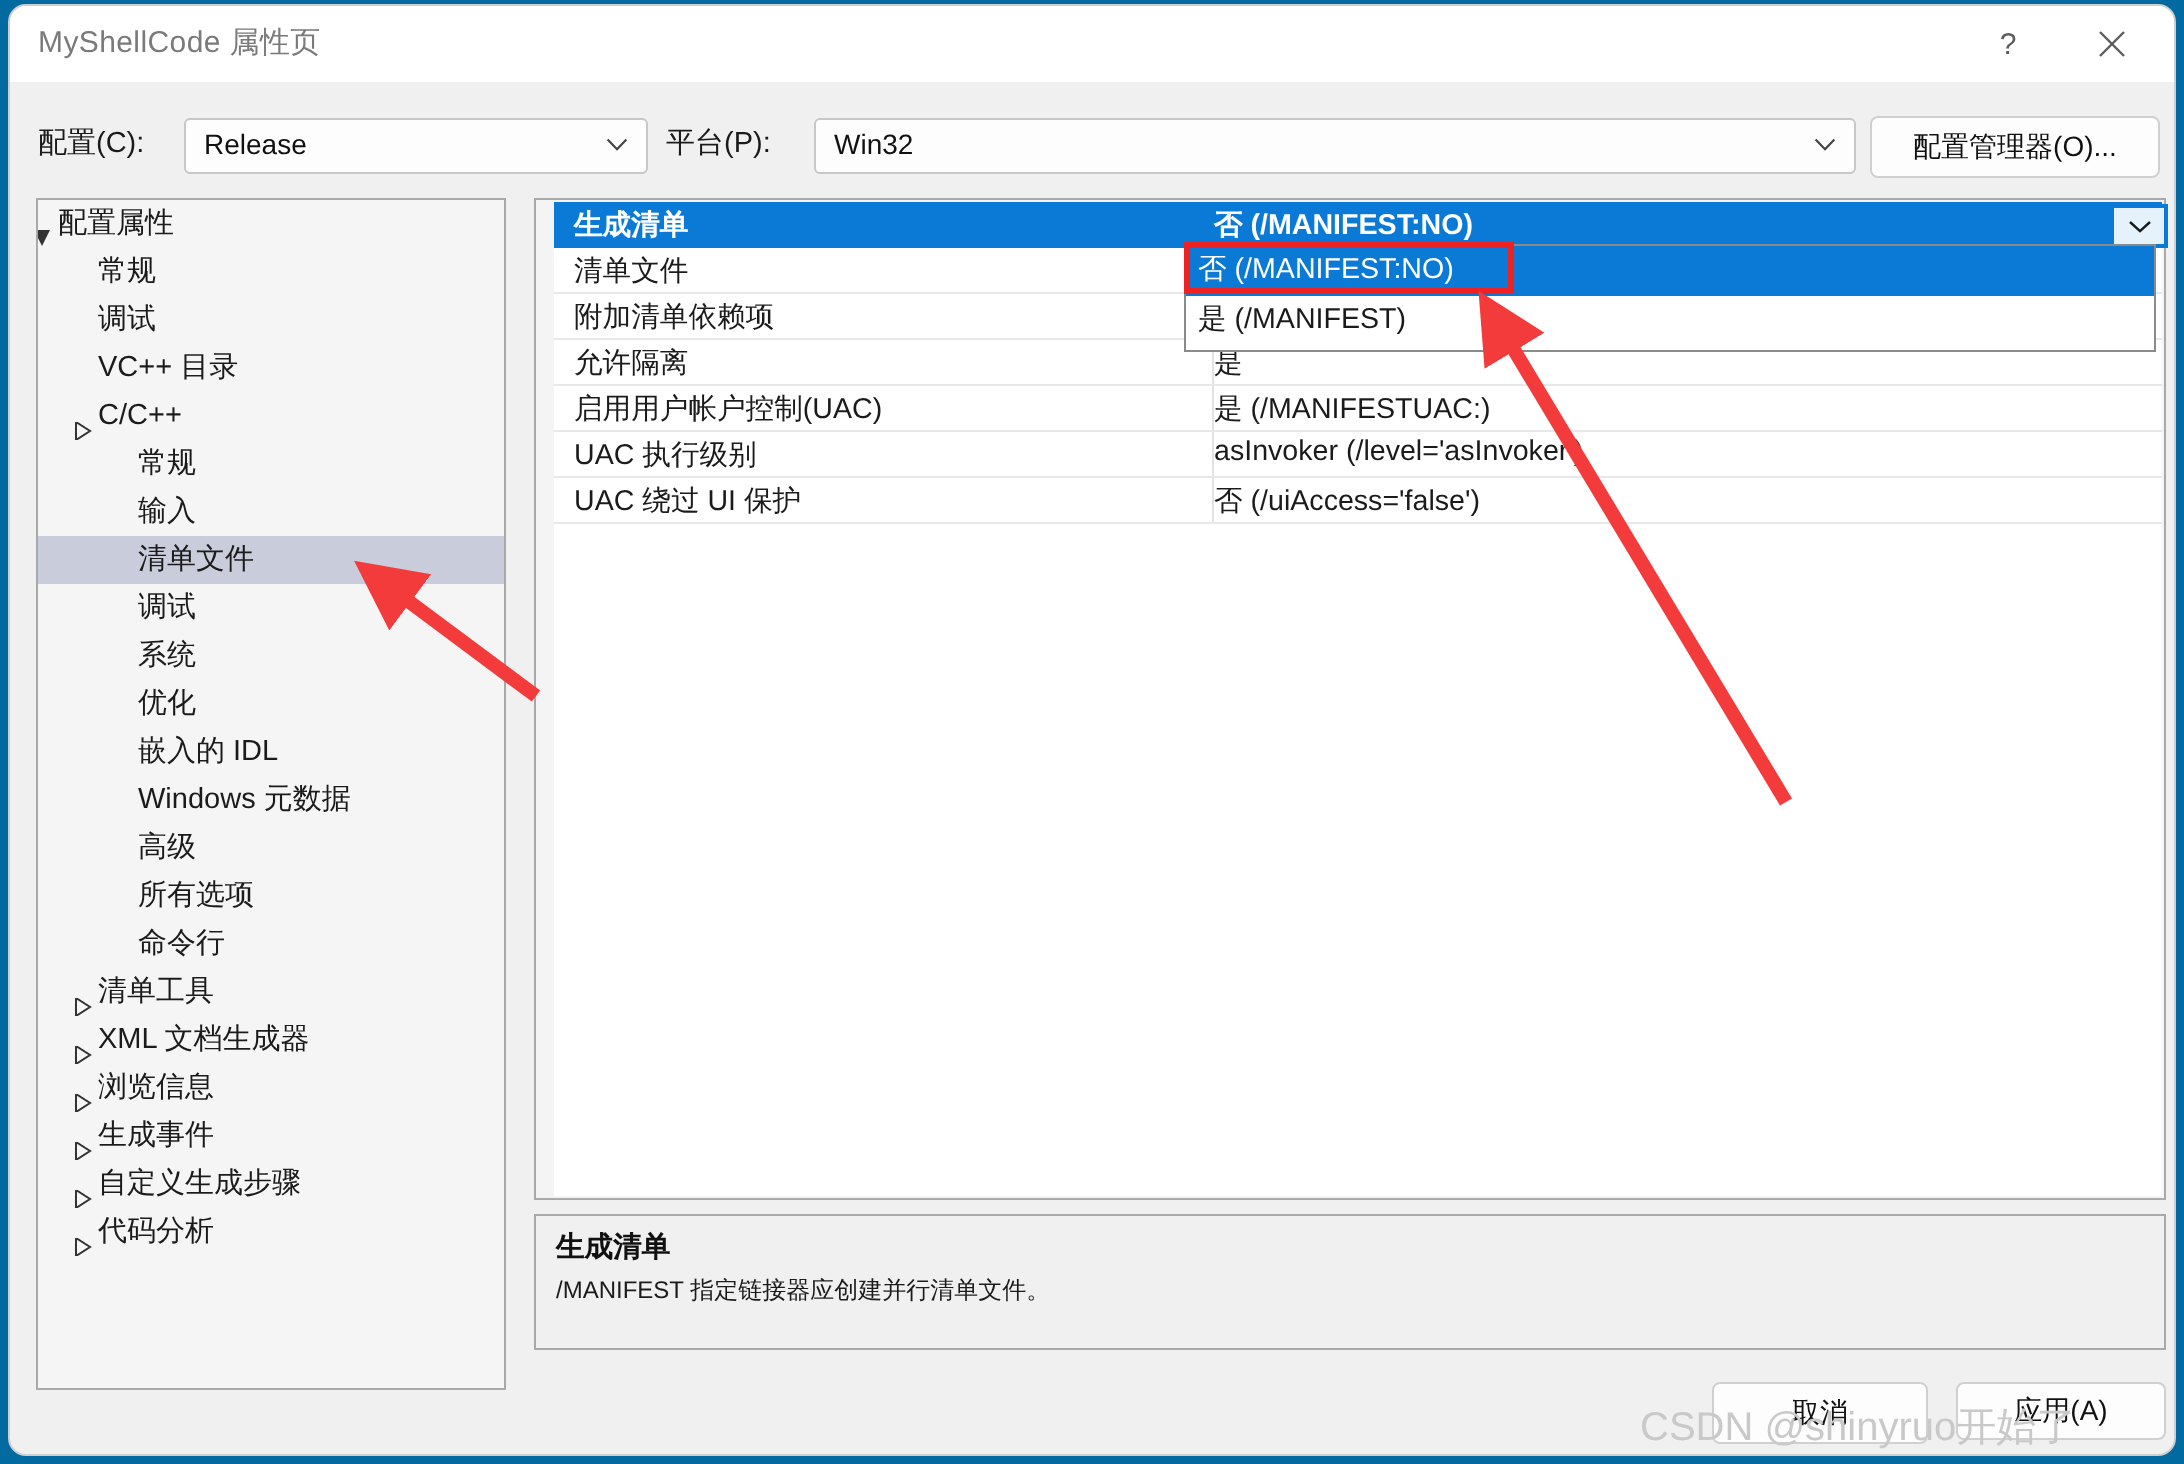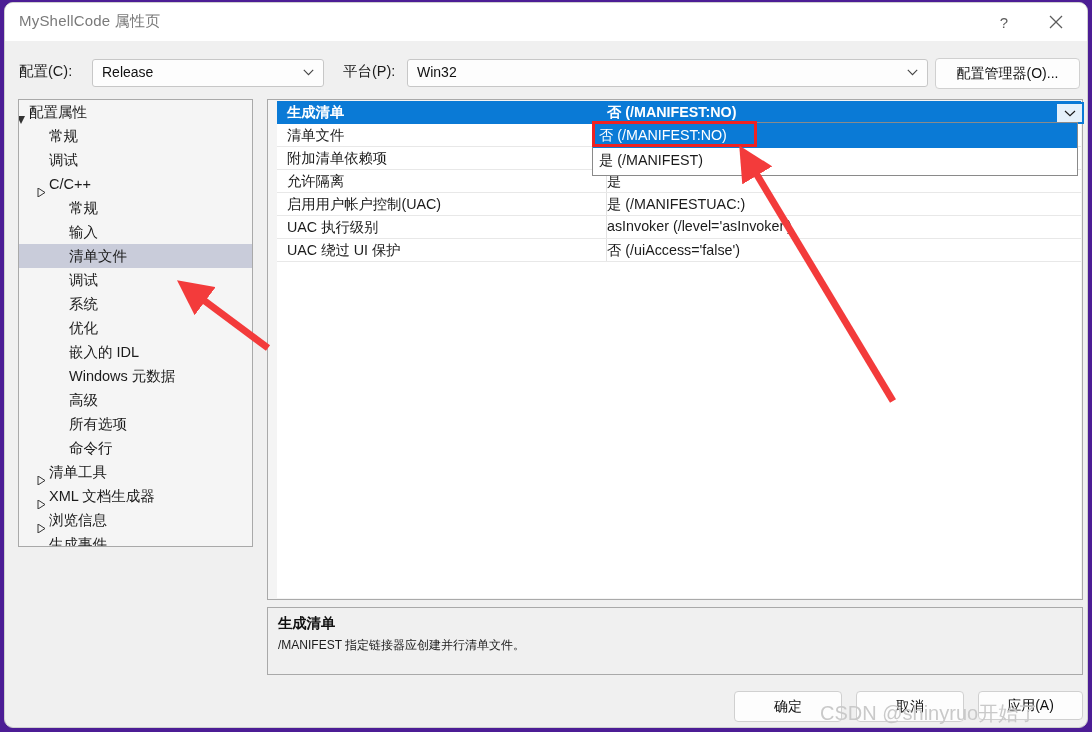--- a/index.html
+++ b/index.html
@@ -9,21 +9,21 @@
     height: 732px;
     background: #ffffff;
     font-family: "Liberation Sans", "DejaVu Sans", sans-serif;
     overflow: hidden;
   }
 
   #root {
     position: relative;
     width: 1092px;
     height: 732px;
-    background: #4c1d95;
+    background: #0369a1;
   }
 
   
   .dialog {
     position: absolute;
     left: 4px;
     top: 2px;
     width: 1084px;
     height: 726px;
     background: #f0f0f0;
@@ -77,21 +77,21 @@
     height: 62px;
   }
 
   .lbl {
     position: absolute;
     font-size: 14.5px;
     color: #1b1b1b;
     white-space: nowrap;
   }
   .lbl-cfg { left: 14px; top: 21px; }
-  .lbl-plat { left: 338px; top: 21px; }
+  .lbl-plat { left: 328px; top: 21px; }
 
   .combo {
     position: absolute;
     height: 28px;
     background: #fdfdfd;
     border: 1px solid #c7c7c7;
     border-radius: 3px;
     box-sizing: border-box;
   }
   .combo .val {
@@ -133,21 +133,21 @@
     width: 145px;
     height: 31px;
   }
 
   
   .tree {
     position: absolute;
     left: 13px;
     top: 96px;
     width: 235px;
-    height: 448px;
+    height: 596px;
     background: #f5f5f5;
     border: 1px solid #a9a9a9;
     box-sizing: border-box;
     overflow: hidden;
     text-align: right;
   }
   .tnode {
     position: relative;
     height: 24px;
     line-height: 24px;
@@ -378,20 +378,23 @@
             </svg></span>
           <span class="tlabel" style="left: 10px;">配置属性</span>
         </div>
         <div class="tnode" style="top: 0px;">
           <span class="tlabel" style="left: 30px;">常规</span>
         </div>
         <div class="tnode" style="top: 0px;">
           <span class="tlabel" style="left: 30px;">调试</span>
         </div>
         <div class="tnode" style="top: 0px;">
+          <span class="tlabel" style="left: 30px;">VC++ 目录</span>
+        </div>
+        <div class="tnode" style="top: 0px;">
           <span class="exp" style="left: 18px;"><svg width="9" height="9" viewBox="0 0 9 9">
               <polygon points="1,0 8,4.5 1,9" fill="none" stroke="#333" stroke-width="1"></polygon>
             </svg></span>
           <span class="tlabel" style="left: 30px;">C/C++</span>
         </div>
         <div class="tnode" style="top: 0px;">
           <span class="tlabel" style="left: 50px;">常规</span>
         </div>
         <div class="tnode" style="top: 0px;">
           <span class="tlabel" style="left: 50px;">输入</span>
@@ -503,21 +506,20 @@
             <span class="pval">否 (/uiAccess='false')</span>
           </div>
         </div>
     </div>
 
     <div class="desc">
       <div class="desc-title">生成清单</div>
       <div class="desc-body">/MANIFEST 指定链接器应创建并行清单文件。</div>
     </div>
 
-    <button class="btn btn-ok">确定</button>
     <button class="btn btn-cancel">取消</button>
     <button class="btn btn-apply">应用(A)</button>
 
   </div>
 
   <div class="ddlist" id="ddlist">
       <div class="ddopt hl">否 (/MANIFEST:NO)</div>
       <div class="ddopt">是 (/MANIFEST)</div>
     </div>
   <div class="redbox"></div>

